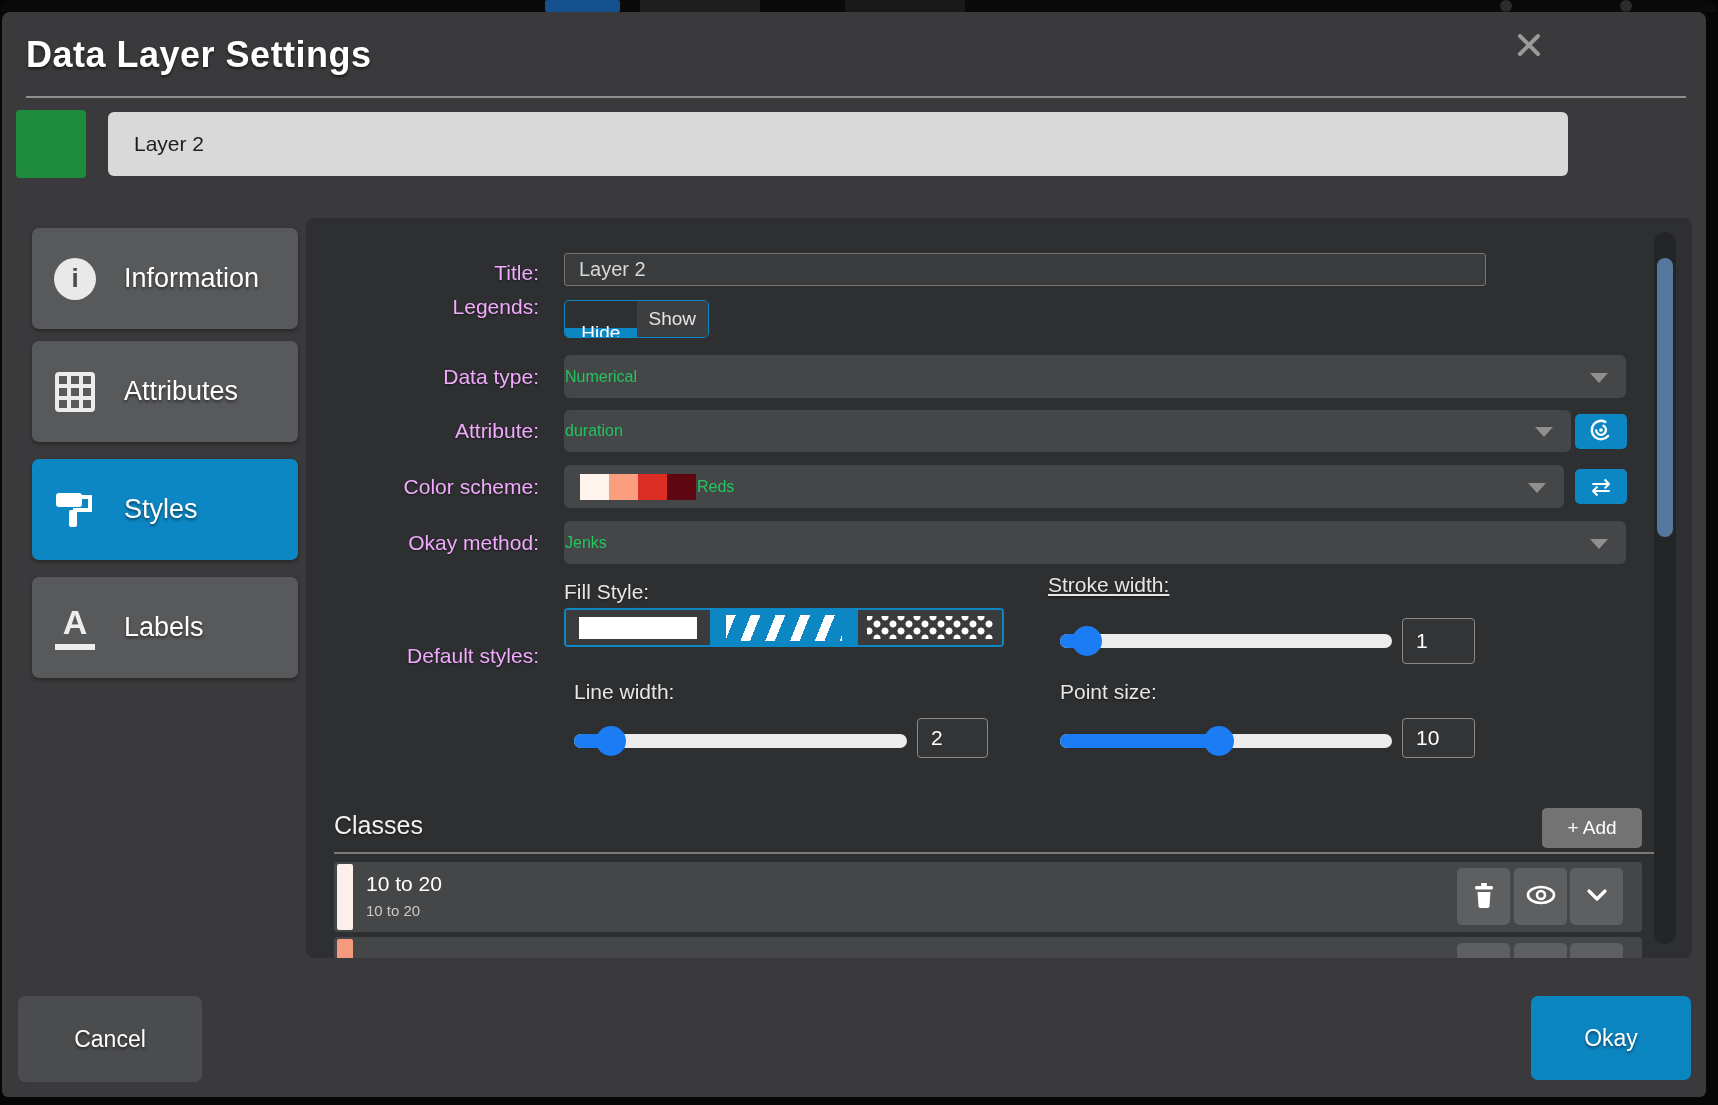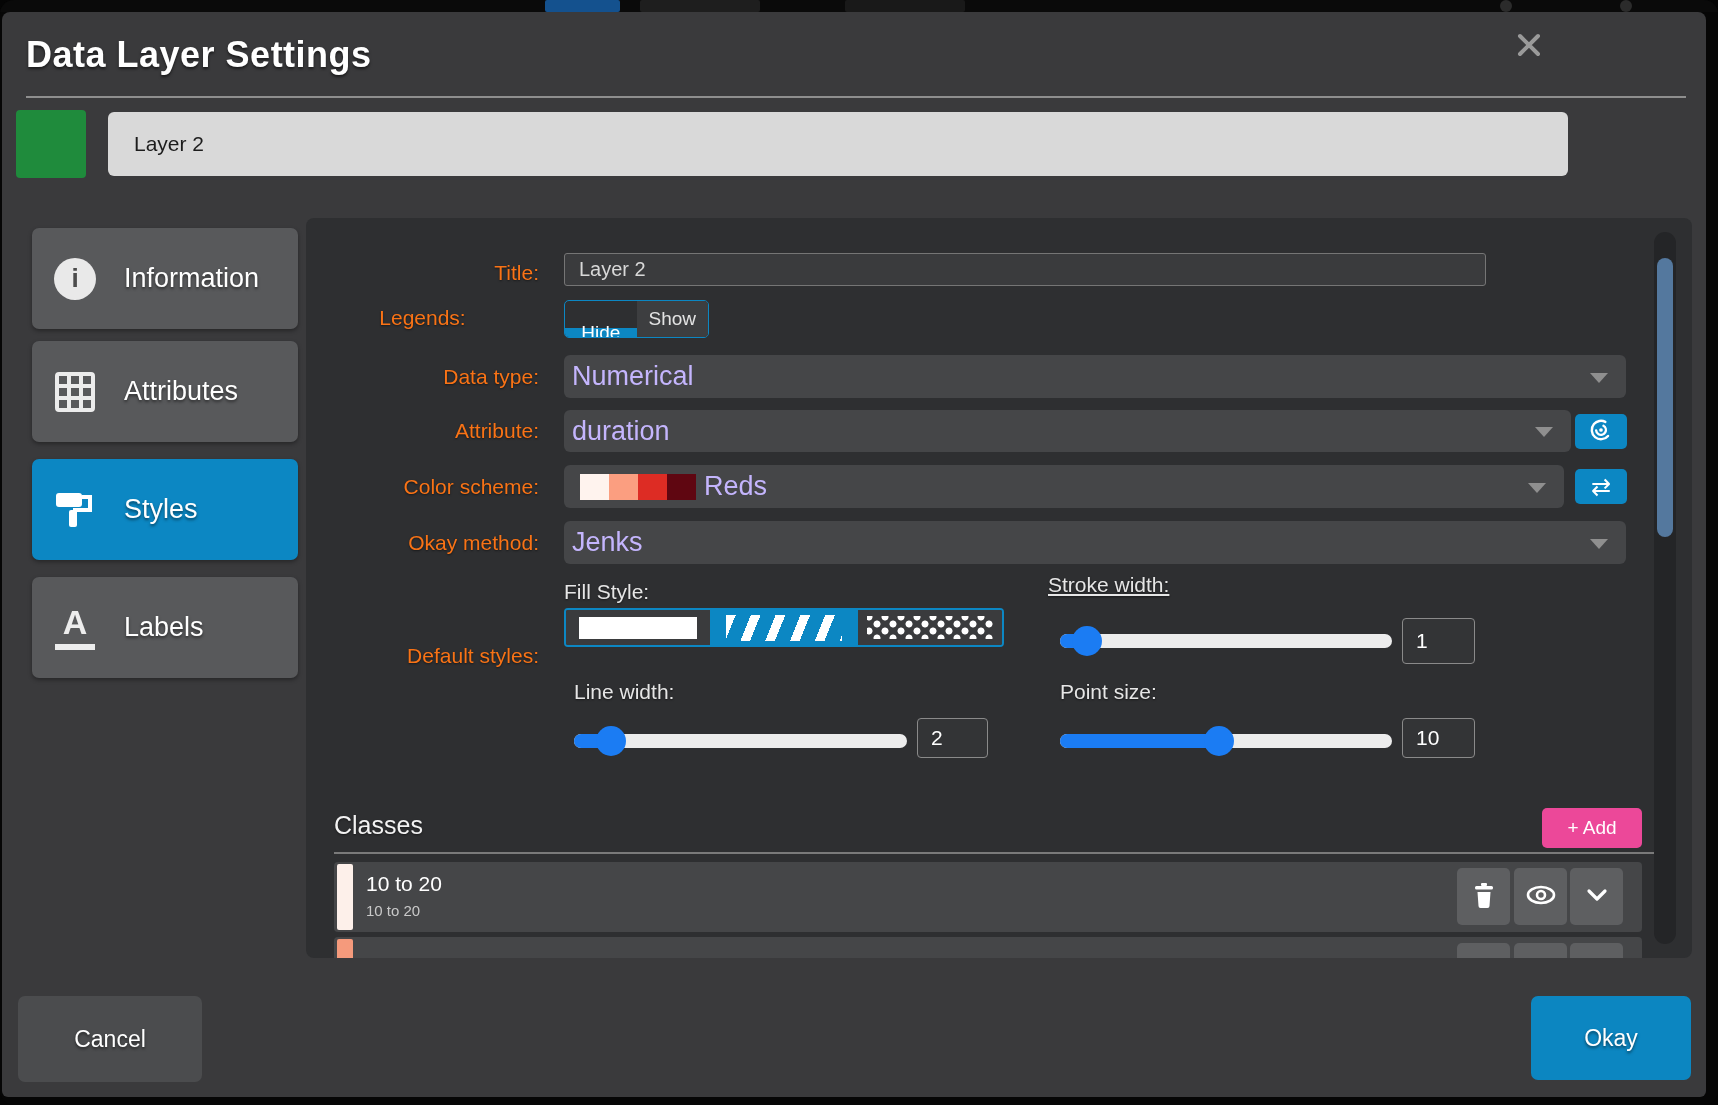--- a/index.html
+++ b/index.html
@@ -25,26 +25,26 @@
   .side-item.active{background:#0c87c3;}
   .side-icon{width:46px;height:46px;margin-left:20px;display:flex;align-items:center;justify-content:center;flex:none;}
   .side-label{margin-left:26px;font-size:27px;color:#fff;text-shadow:0 2px 3px rgba(0,0,0,.5);}
   .info-circle{width:42px;height:42px;border-radius:50%;background:#e9e9e9;color:#4c4c4c;display:flex;align-items:center;
     justify-content:center;font-size:26px;font-weight:bold;}
   .labels-glyph{color:#ededed;font-size:34px;font-weight:bold;line-height:1;text-align:center;}
   .labels-glyph .bar{display:block;width:40px;height:6px;background:#ededed;margin-top:5px;}
 
   
   .panel{position:absolute;left:304px;top:206px;width:1386px;height:740px;background:#2e2f31;border-radius:8px;overflow:hidden;}
-  .f-label{position:absolute;left:0;width:233px;text-align:right;color:#f97316;font-size:21px;
+  .f-label{position:absolute;left:0;width:233px;text-align:right;color:#f0abfc;font-size:21px;
     text-shadow:0 1px 2px rgba(0,0,0,.5);}
   .text-input{position:absolute;background:#3a3b3d;border:1px solid #757575;border-radius:3px;color:#d8d8d8;
     font-size:20px;padding:0 0 0 14px;font-family:"Liberation Sans",sans-serif;}
   .dropdown{position:absolute;background:#454648;border-radius:6px;display:flex;align-items:center;cursor:pointer;}
-  .dd-value{margin-left:8px;font-size:27px;color:#c4b5fd;}
+  .dd-value{margin-left:1px;font-size:16px;color:#22c55e;}
   .caret{position:absolute;right:18px;top:50%;margin-top:-4px;width:0;height:0;
     border-left:9px solid transparent;border-right:9px solid transparent;border-top:10px solid #8f8f8f;}
   .mini-btn{position:absolute;width:52px;height:35px;background:#0c87c3;border:none;border-radius:5px;cursor:pointer;
     display:flex;align-items:center;justify-content:center;color:#fff;}
   .toggle{position:absolute;left:258px;top:82px;width:143px;height:36px;border:1px solid #0c87c3;border-radius:5px;
     display:flex;overflow:hidden;cursor:pointer;}
   .toggle .seg{flex:1;display:flex;align-items:center;justify-content:center;font-size:19px;color:#e3e3e3;background:#3d3e40;}
   .toggle .seg.on{background:#0c87c3;color:#fff;margin-top:27px;}
   .pal-wrap{display:flex;margin-left:16px;}
   .pal{width:29px;height:26px;}
@@ -67,21 +67,21 @@
   .slider .track{position:absolute;left:0;right:0;top:0;height:14px;background:#ececec;border-radius:7px;}
   .slider .fill{position:absolute;left:0;top:0;height:14px;background:#1b7cf3;border-radius:7px 0 0 7px;}
   .slider .thumb{position:absolute;top:50%;width:30px;height:30px;border-radius:50%;background:#1b7cf3;
     transform:translate(-50%,-50%);cursor:pointer;}
   .valbox{position:absolute;background:#333436;border:1px solid #8a8a8a;border-radius:4px;color:#fff;font-size:21px;
     display:flex;align-items:center;padding-left:13px;}
   .sub-label{position:absolute;color:#e6e6e6;font-size:21px;text-shadow:0 1px 2px rgba(0,0,0,.5);}
 
   
   .classes-heading{position:absolute;left:28px;top:593px;font-size:25px;color:#f2f2f2;text-shadow:0 1px 2px rgba(0,0,0,.5);}
-  .add-btn{position:absolute;left:1236px;top:590px;width:100px;height:40px;background:#ec4899;border:none;border-radius:5px;
+  .add-btn{position:absolute;left:1236px;top:590px;width:100px;height:40px;background:#737373;border:none;border-radius:5px;
     color:#fff;font-size:19px;cursor:pointer;font-family:"Liberation Sans",sans-serif;}
   .classes-divider{position:absolute;left:28px;top:634px;width:1326px;height:2px;background:#7a7a7a;}
   .classes-list{position:absolute;left:28px;top:644px;width:1308px;}
   .class-row{position:relative;width:1308px;height:70px;background:#454648;border-radius:4px;margin-bottom:5px;}
   .cr-swatch{position:absolute;left:3px;top:2px;width:16px;height:66px;border-radius:2px;}
   .cr-title{position:absolute;left:32px;top:10px;font-size:21px;color:#fff;}
   .cr-sub{position:absolute;left:32px;top:40px;font-size:15px;color:#c9c9c9;}
   .cr-btn{position:absolute;top:6px;width:53px;height:57px;background:#5e5f61;border:none;border-radius:5px;cursor:pointer;
     display:flex;align-items:center;justify-content:center;}
   .cr-btn.trash{left:1123px;}
@@ -156,21 +156,21 @@
         <span class="labels-glyph">A<span class="bar"></span></span>
       </span>
       <span class="side-label">Labels</span>
     </div>
 
     <div class="panel">
 
       <div class="f-label" style="top:38px;height:33px;line-height:33px;">Title:</div>
       <input class="text-input" style="left: 258px; top: 35px; width: 906px; height: 31px;" readonly="" value="Layer 2">
 
-      <div class="f-label" style="top:82px;height:36px;line-height:36px;text-align:center;">Legends:</div>
+      <div class="f-label" style="top:71px;height:36px;line-height:36px;">Legends:</div>
       <div class="toggle">
         <div class="seg on">Hide</div>
         <div class="seg">Show</div>
       </div>
 
       <div class="f-label" style="top:137px;height:43px;line-height:43px;">Data type:</div>
       <div class="dropdown" style="left:258px;top:137px;width:1062px;height:43px;">
         <span class="dd-value">Numerical</span>
         <span class="caret"></span>
       </div>

